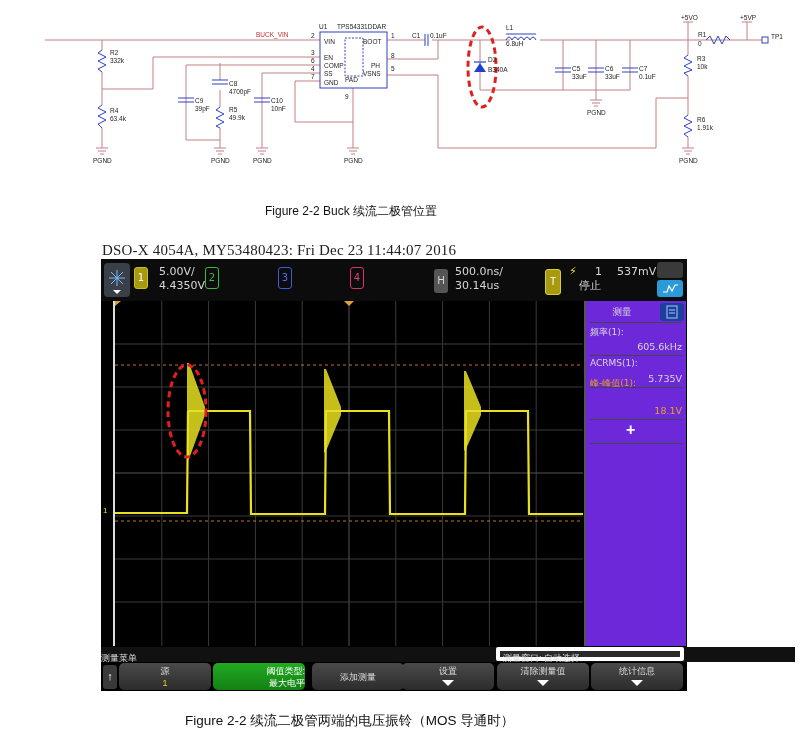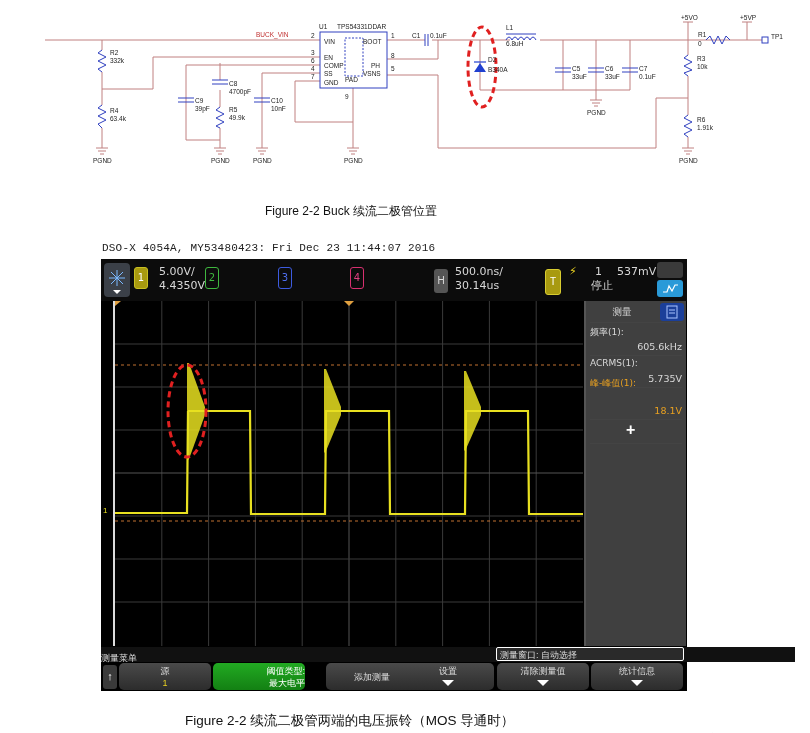--- a/index.html
+++ b/index.html
@@ -1,41 +1,41 @@
 <!DOCTYPE html>
 <html><head>
 <meta charset="utf-8">
 <style>
   html,body{margin:0;padding:0;background:#fff;}
   body{width:810px;height:733px;position:relative;overflow:hidden;font-family:"Liberation Sans",sans-serif;}
   .abs{position:absolute;}
   .schem{left:0;top:0;width:810px;height:190px;}
   .fig-caption{position:absolute;font-size:12px;color:#111;white-space:nowrap;}
-  .scope-title{left:102px;top:242px;font-family:Liberation Mono, monospace;font-size:11px;color:#222;letter-spacing:0.2px;white-space:nowrap;}
+  .scope-title{left:102px;top:242px;font-family:Liberation Serif, serif;font-size:15px;color:#222;letter-spacing:0.2px;white-space:nowrap;}
   .scope{left:101px;top:259px;width:586px;height:432px;background:#000;}
   .topbar{position:absolute;left:0;top:0;width:586px;height:42px;background:#0c0c0c;}
   .logo-btn{position:absolute;left:3px;top:4px;width:26px;height:34px;background:#3b4048;border-radius:4px;}
   .ch-btn{position:absolute;top:8px;width:12px;height:20px;border:1.5px solid;border-radius:3px;font-size:10px;text-align:center;line-height:20px;font-family:"DejaVu Sans",sans-serif;}
   .ch1{left:33px;border-color:#c8c020;background:#a89a10;color:#fff;}
   .ch2{left:104px;border-color:#3fb83f;color:#3fb83f;}
   .ch3{left:177px;border-color:#3d5be0;color:#4f6ff0;}
   .ch4{left:249px;border-color:#d83070;color:#e04080;}
   .ch-text{position:absolute;font-size:11px;color:#d8d8d8;line-height:14px;white-space:nowrap;font-family:"DejaVu Sans",sans-serif;}
   .h-btn{position:absolute;left:333px;top:10px;width:14px;height:24px;background:#555;border-radius:3px;color:#ddd;font-size:10px;text-align:center;line-height:24px;}
   .t-btn{position:absolute;left:444px;top:10px;width:14px;height:24px;background:#a89a10;border:1px solid #d8cc30;border-radius:3px;color:#fff;font-size:10px;text-align:center;line-height:24px;}
   .plot{position:absolute;left:12px;top:42px;width:468px;height:345px;background:#000;border-left:2px solid #ddd;}
-  .meas-panel{position:absolute;left:483px;top:42px;width:100px;height:345px;background:#404040;border-left:2px solid #555;}
+  .meas-panel{position:absolute;left:483px;top:42px;width:100px;height:345px;background:#6d28d9;border-left:2px solid #555;}
   .meas-head{position:absolute;left:0;top:3px;width:72px;height:16px;color:#ddd;font-size:9.5px;text-align:center;line-height:16px;}
   .meas-icon{position:absolute;left:74px;top:2px;width:24px;height:18px;background:#1b3f9a;border-radius:3px;}
   .meas-label{position:absolute;left:4px;font-size:9px;white-space:nowrap;font-family:"DejaVu Sans",sans-serif;}
   .meas-value{position:absolute;right:4px;font-size:9.5px;white-space:nowrap;font-family:"DejaVu Sans",sans-serif;margin-left:36px;}
   .meas-sep{position:absolute;left:4px;right:4px;height:1px;background:#444;}
   .menu-title{position:absolute;left:0;top:388px;width:694px;height:15px;background:#111;}
   .menu-title span{font-size:9px;color:#ddd;}
-  .meas-window{position:absolute;left:395px;top:388px;width:188px;height:14px;background:#2a2a2a;border:1px solid #ffffff;border-radius:2px;font-size:9px;color:#ddd;line-height:14px;padding-left:3px;box-sizing:border-box;}
+  .meas-window{position:absolute;left:395px;top:388px;width:188px;height:14px;background:#2a2a2a;border:4px solid #ffffff;border-radius:2px;font-size:9px;color:#ddd;line-height:14px;padding-left:3px;box-sizing:border-box;}
   .softkeys{position:absolute;left:0;top:403px;width:586px;height:29px;}
   .sk{position:absolute;top:1px;height:27px;background:linear-gradient(#4a4a4a,#2c2c2c);border-radius:5px;color:#ddd;font-size:9px;text-align:center;line-height:12px;box-sizing:border-box;padding-top:2px;}
   .sk.green{background:linear-gradient(#22aa22,#138013);color:#fff;}
   .arrow-down{display:inline-block;width:0;height:0;border-left:6px solid transparent;border-right:6px solid transparent;border-top:6px solid #fff;}
   .watermark{left:568px;top:683px;font-size:24px;color:#c8c8c8;white-space:nowrap;font-family:"DejaVu Sans",sans-serif;letter-spacing:1px;margin-top:46px;}
 </style>
 </head>
 <body>
 
 <div class="abs schem">
@@ -234,21 +234,21 @@
     <div class="ch-text" style="left:58px;top:20px;">4.4350V</div>
     <div class="ch-btn ch2">2</div>
     <div class="ch-btn ch3">3</div>
     <div class="ch-btn ch4">4</div>
     <div class="h-btn">H</div>
     <div class="ch-text" style="left:354px;top:6px;">500.0ns/</div>
     <div class="ch-text" style="left:354px;top:20px;">30.14us</div>
     <div class="t-btn">T</div>
     <div class="ch-text" style="left:468px;top:6px;color:#e8d020;">⚡</div>
     <div class="ch-text" style="left:494px;top:6px;">1</div>
-    <div class="ch-text" style="left:490px;top:20px;">停止</div>
+    <div class="ch-text" style="left:478px;top:20px;">停止</div>
     <div class="ch-text" style="left:516px;top:6px;">537mV</div>
     <div style="position:absolute;left:556px;top:3px;width:26px;height:16px;background:#3a3a3a;border-radius:3px;"></div>
     <div style="position:absolute;left:556px;top:21px;width:26px;height:17px;background:#2a9ad8;border-radius:3px;">
       <svg width="26" height="17">
           <polyline points="6,12 10,12 12,6 15,11 18,5 21,5" stroke="#fff" stroke-width="1.2" fill="none"></polyline>
         </svg>
     </div>
   </div>
 
   <div class="plot">
@@ -322,21 +322,21 @@
       <span>↑</span>
     </div>
     <div class="sk" style="left:18px;width:92px;">
       <div>源</div>
       <div style="color:#e8d020;">1</div>
     </div>
     <div class="sk green" style="left:112px;width:92px;text-align:right;">
       <div>阈值类型:</div>
       <div>最大电平</div>
     </div>
-    <div class="sk" style="left:225px;width:92px;padding-top:8px;">
+    <div class="sk" style="left:211px;width:92px;padding-top:8px;">
       <div>添加测量</div>
     </div>
     <div class="sk" style="left:301px;width:92px;">
       <div>设置</div>
       <span class="arrow-down"></span>
     </div>
     <div class="sk" style="left:396px;width:92px;">
       <div>清除测量值</div>
       <span class="arrow-down"></span>
     </div>

